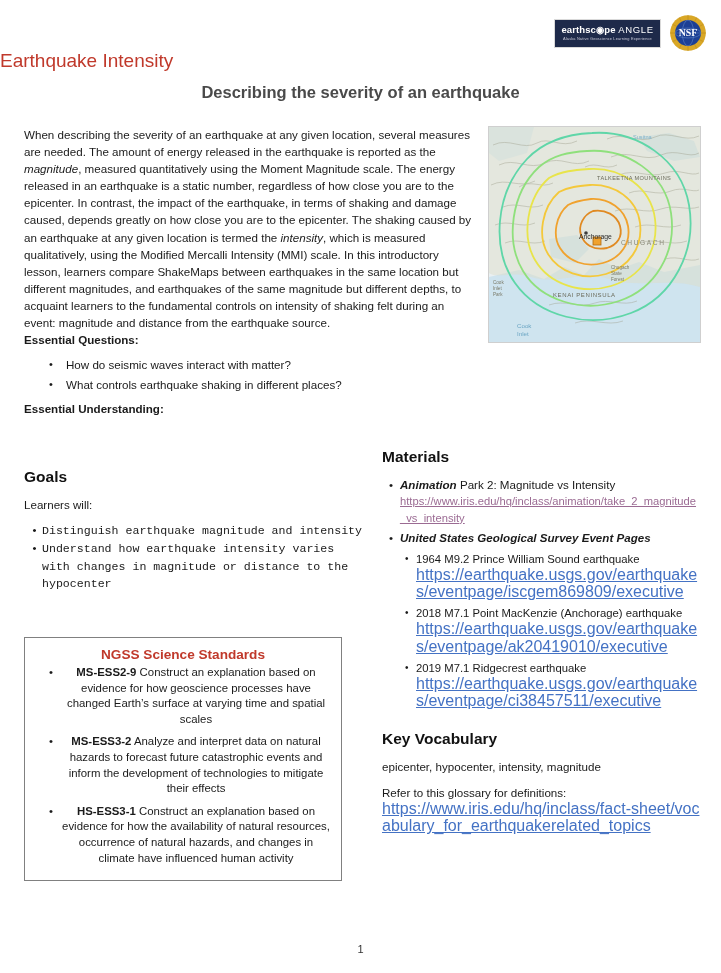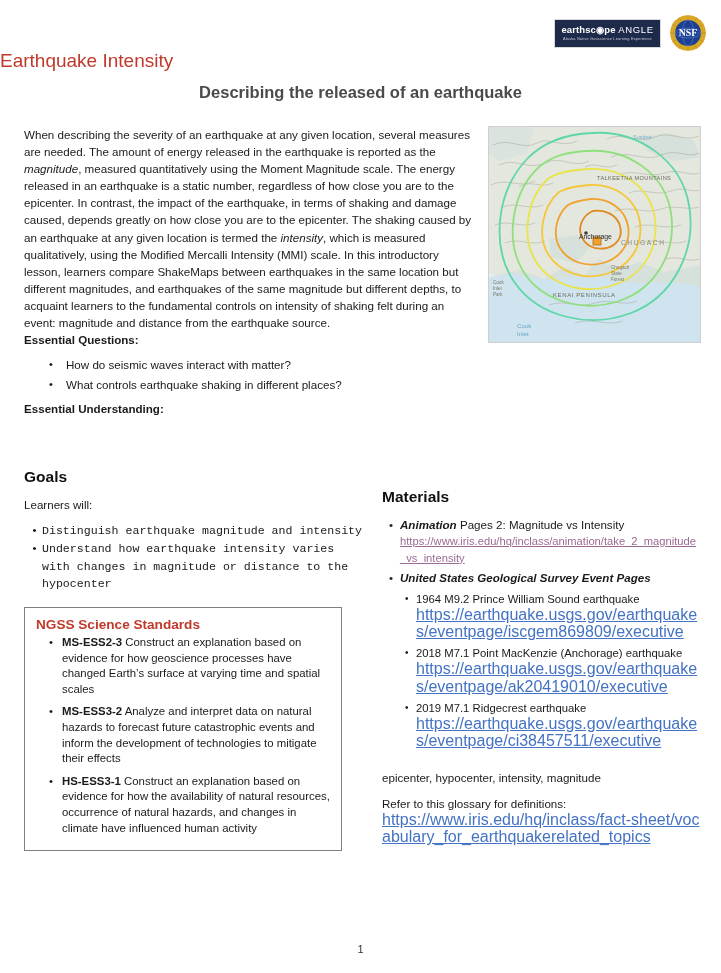--- a/index.html
+++ b/index.html
@@ -142,21 +142,21 @@
 
   
   .col-left {
     position: absolute;
     top: 468px;
     left: 24px;
     width: 340px;
   }
   .col-right {
     position: absolute;
-    top: 488px;
+    top: 448px;
     left: 382px;
     width: 320px;
   }
   h2.section {
     margin: 0 0 11px 0;
     font-size: 15.5px;
     font-weight: 700;
     color: #111;
   }
   .lead {
@@ -179,27 +179,28 @@
   ul.goals > li::before {
     content: "\2022";
     position: absolute;
     left: -11px;
     top: 0;
   }
 
   
   .ngss-box {
     position: absolute;
-    top: 607px;
+    top: 637px;
     left: 24px;
     width: 318px;
     height: 244px;
     border: 1px solid #808080;
     background: #ffffff;
     padding: 9px 11px 8px 11px;
+    text-align: center;
   }
   .ngss-title {
     font-size: 13.6px;
     font-weight: 700;
     color: #c0392b;
     margin: 0 0 3px 0;
   }
   ul.ngss-list {
     margin: 0;
     padding: 0 0 0 26px;
@@ -320,21 +321,21 @@
         <circle cx="50" cy="50" r="34" fill="#1c3f94"></circle>
         <ellipse cx="50" cy="50" rx="34" ry="13" fill="none" stroke="#5a7fc4" stroke-width="1.6"></ellipse>
         <ellipse cx="50" cy="50" rx="15" ry="34" fill="none" stroke="#5a7fc4" stroke-width="1.6"></ellipse>
         <line x1="16" y1="50" x2="84" y2="50" stroke="#5a7fc4" stroke-width="1.4"></line>
         <text x="50" y="59" font-family="Liberation Serif, serif" font-size="26" font-weight="bold" fill="#ffffff" text-anchor="middle">NSF</text>
       </g>
     </svg>
   </div>
 
   <div class="doc-title">Earthquake Intensity</div>
-  <div class="doc-subtitle">Describing the released of an earthquake</div>
+  <div class="doc-subtitle">Describing the severity of an earthquake</div>
 
   <div class="intro">
     <p><span>When describing the severity of an earthquake at any given location, several measures are needed. The amount of energy released in the earthquake is reported as the </span><em>magnitude</em><span>, measured quantitatively using the Moment Magnitude scale. The energy released in an earthquake is a static number, regardless of how close you are to the epicenter. In contrast, the impact of the earthquake, in terms of shaking and damage caused, depends greatly on how close you are to the epicenter. The shaking caused by an earthquake at any given location is termed the </span><em>intensity</em><span>, which is measured qualitatively, using the Modified Mercalli Intensity (MMI) scale. In this introductory lesson, learners compare ShakeMaps between earthquakes in the same location but different magnitudes, and earthquakes of the same magnitude but different depths, to acquaint learners to the fundamental controls on intensity of shaking felt during an event: magnitude and distance from the earthquake source.</span></p>
   </div>
 
   <div class="shakemap">
     <svg width="211" height="215" viewBox="0 0 211 215">
       <defs>
         <clipPath id="mapclip">
             <rect x="0" y="0" width="211" height="215"></rect>
@@ -411,31 +412,31 @@
     <p class="lead">Learners will:</p>
     <ul class="goals">
       <li>Distinguish earthquake magnitude and intensity</li>
       <li>Understand how earthquake intensity varies with changes in magnitude or distance to the hypocenter</li>
     </ul>
   </div>
 
   <div class="ngss-box">
     <div class="ngss-title">NGSS Science Standards</div>
     <ul class="ngss-list">
-      <li><b>MS-ESS2-3</b><span> Construct an explanation based on evidence for how geoscience processes have changed Earth’s surface at varying time and spatial scales</span></li>
+      <li><b>MS-ESS2-9</b><span> Construct an explanation based on evidence for how geoscience processes have changed Earth’s surface at varying time and spatial scales</span></li>
       <li><b>MS-ESS3-2</b><span> Analyze and interpret data on natural hazards to forecast future catastrophic events and inform the development of technologies to mitigate their effects</span></li>
       <li><b>HS-ESS3-1</b><span> Construct an explanation based on evidence for how the availability of natural resources, occurrence of natural hazards, and changes in climate have influenced human activity</span></li>
     </ul>
   </div>
 
   <div class="col-right">
     <h2 class="section">Materials</h2>
     <ul class="materials">
       <li>
-        <span class="ital-bold">Animation</span><span> Pages 2: Magnitude vs Intensity</span><br>
+        <span class="ital-bold">Animation</span><span> Park 2: Magnitude vs Intensity</span><br>
         <a class="link-visited" href="#">https://www.iris.edu/hq/inclass/animation/take_2_magnitude_vs_intensity</a>
       </li>
       <li>
         <span class="ital-bold">United States Geological Survey Event Pages</span>
         <ul class="sub-materials">
           <li>
             <span>1964 M9.2 Prince William Sound earthquake</span><br>
             <a class="link" href="#">https://earthquake.usgs.gov/earthquakes/eventpage/iscgem869809/executive</a>
           </li>
           <li>
@@ -444,20 +445,21 @@
           </li>
           <li>
             <span>2019 M7.1 Ridgecrest earthquake</span><br>
             <a class="link" href="#">https://earthquake.usgs.gov/earthquakes/eventpage/ci38457511/executive</a>
           </li>
         </ul>
       </li>
     </ul>
 
     <div class="kv">
+      <h2 class="section">Key Vocabulary</h2>
       <p>epicenter, hypocenter, intensity, magnitude</p>
       <p class="glossary">Refer to this glossary for definitions:</p>
       <p class="glossary"><a class="link" href="#">https://www.iris.edu/hq/inclass/fact-sheet/vocabulary_for_earthquakerelated_topics</a></p>
     </div>
   </div>
 
   <div class="page-number">1</div>
 
 </div>
 

